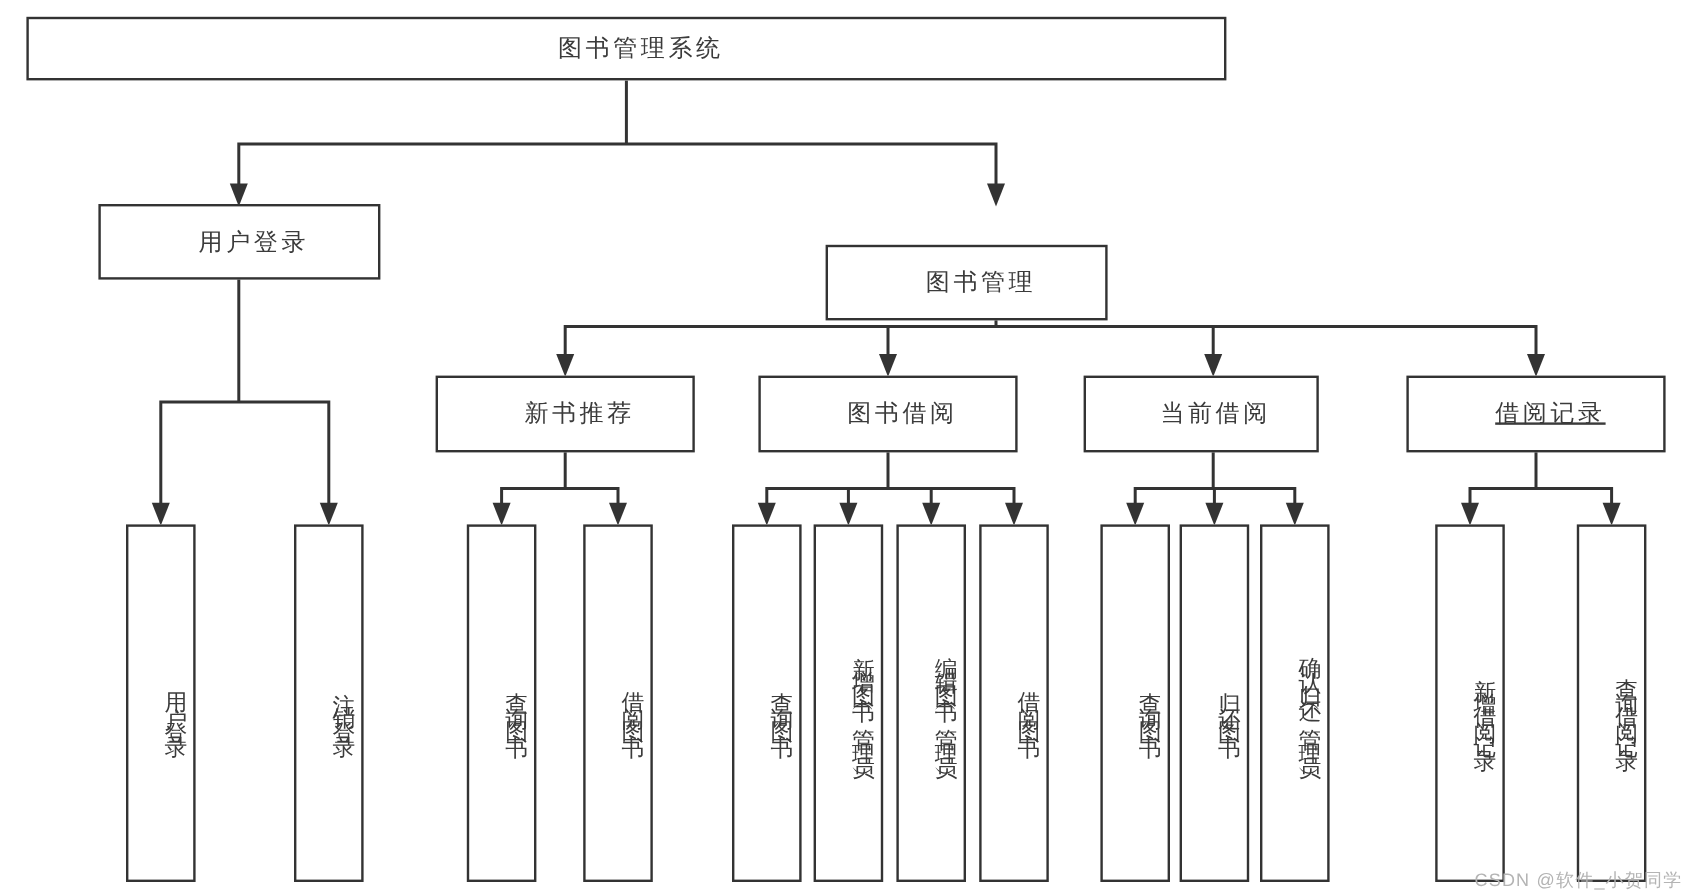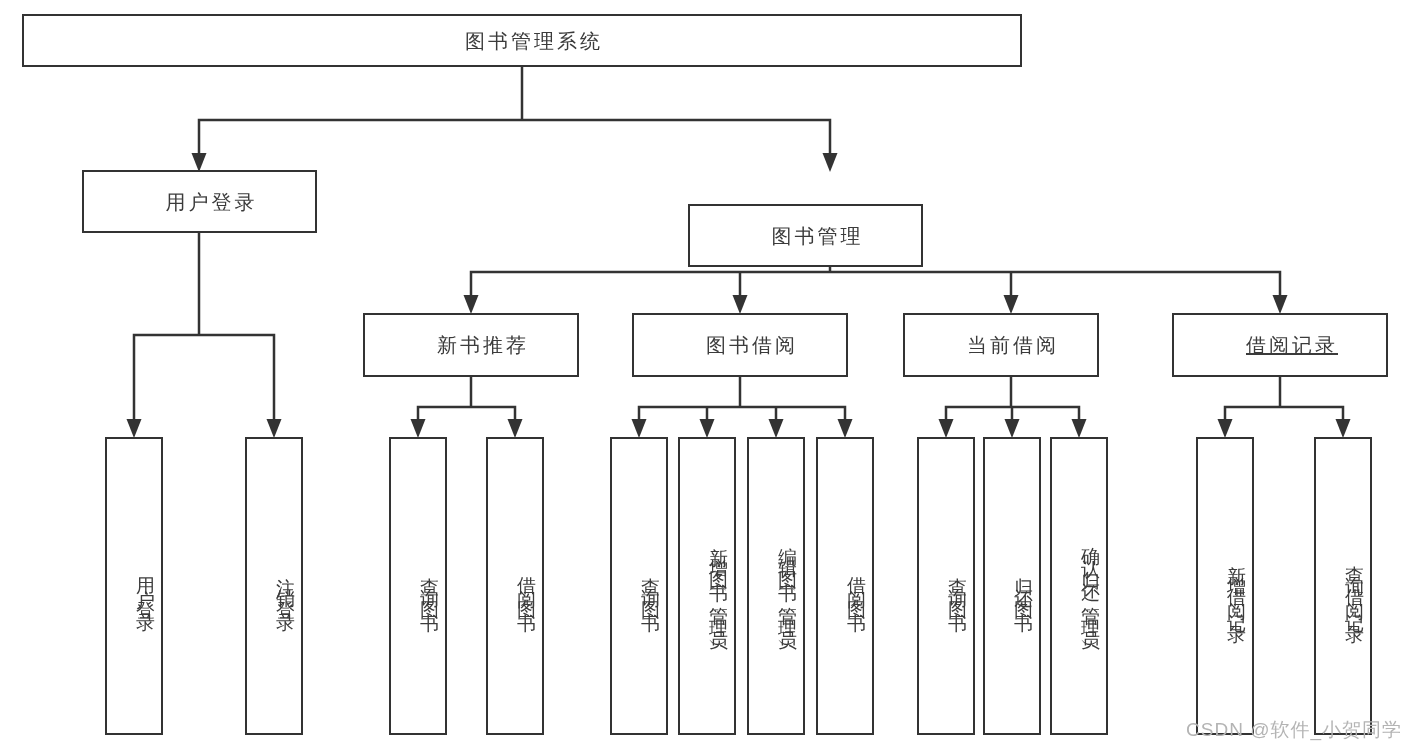--- a/index.html
+++ b/index.html
@@ -35,21 +35,21 @@
     writing-mode: vertical-rl;
     text-orientation: mixed;
     font-size: 19px;
     letter-spacing: 12px;
     line-height: 1;
   }
   .watermark {
     position: absolute;
     right: 3px;
     bottom: 4px;
-    font-size: 19px;
+    font-size: 15px;
     color: #b4b4b4;
     letter-spacing: 1px;
     z-index: 10;
     white-space: nowrap;
   }
 </style>
 </head>
 <body>
 
 <div id="canvas">

